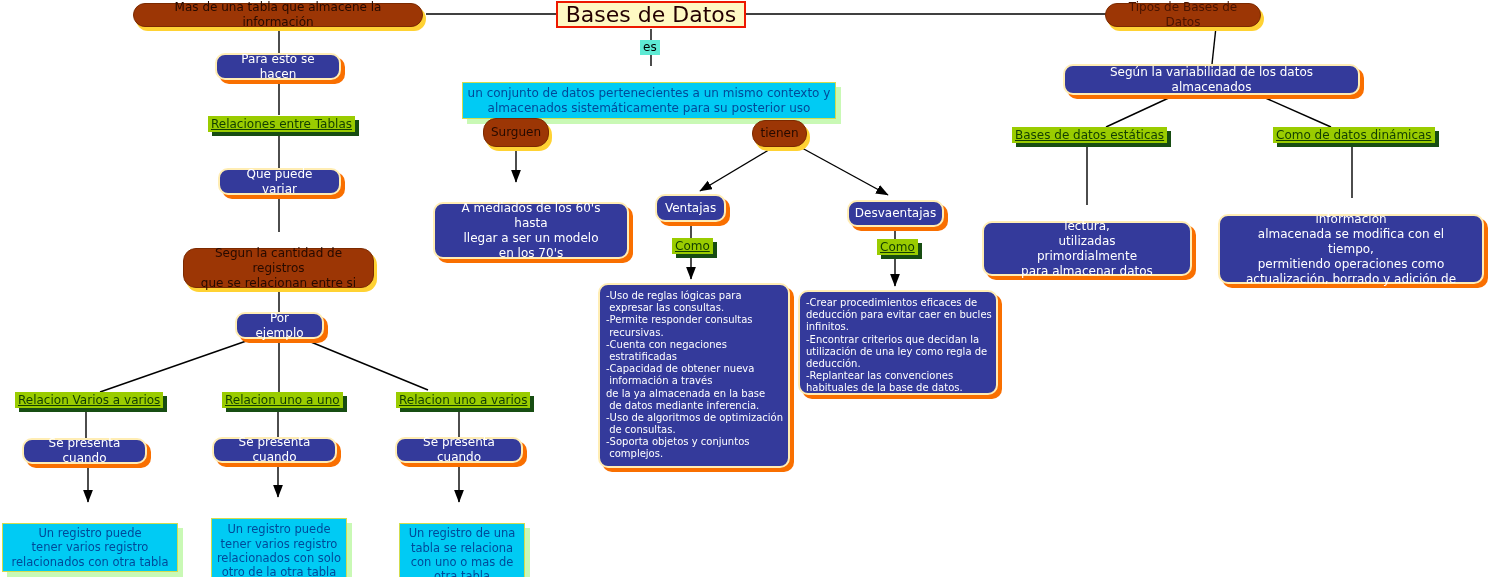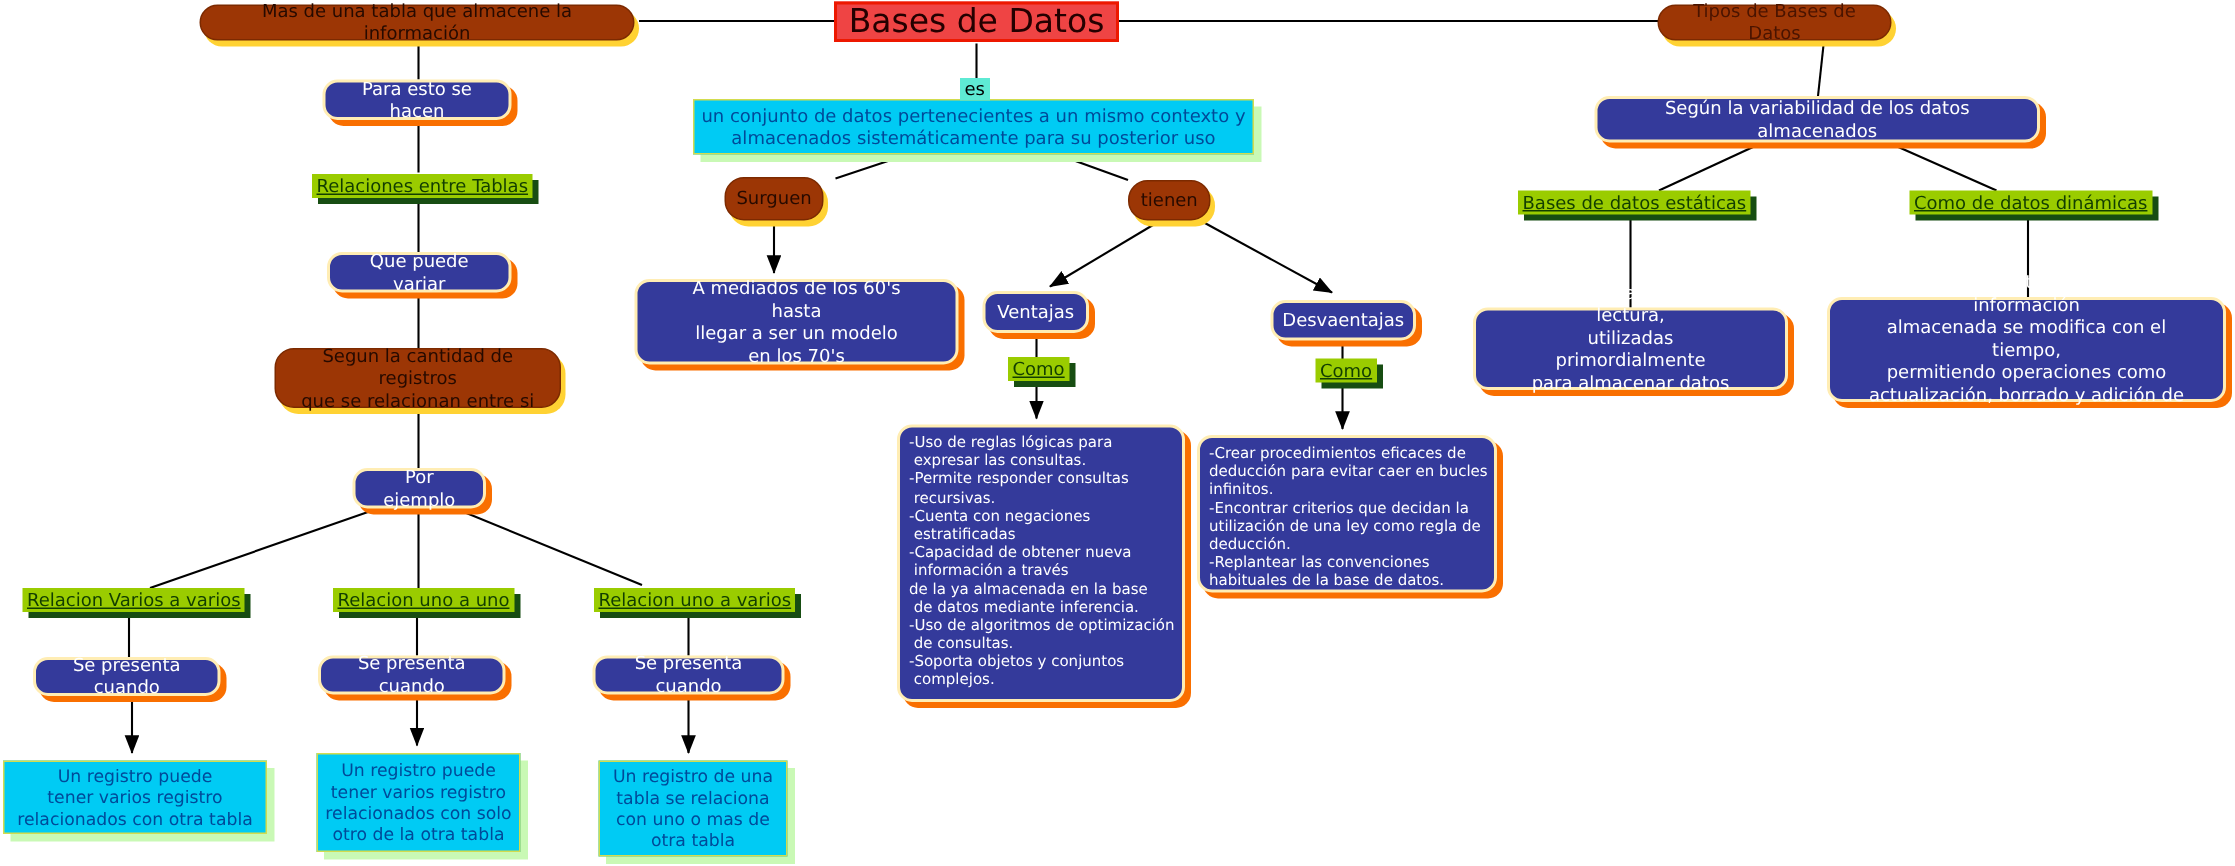--- a/index.html
+++ b/index.html
@@ -1,33 +1,33 @@
 <!DOCTYPE html>
 <html><head>
 <meta charset="utf-8">
 <style>
   html,body{margin:0;padding:0;background:#fff;}
   #canvas{position:relative;width:1490px;height:577px;background:#fff;overflow:hidden;
           font-family:"DejaVu Sans","Liberation Sans",sans-serif;}
   #wires{position:absolute;left:0;top:0;z-index:0;}
   .n{position:absolute;box-sizing:border-box;z-index:1;font-size:12px;line-height:1.25;}
   .center{display:flex;align-items:center;justify-content:center;text-align:center;}
-  .pre{white-space:pre-line;}
+  .pre{white-space:pre-line;margin-top:16px;}
   .brown{background:#9C3605;color:#260A00;border:1px solid #7C2A00;border-radius:13px;
          box-shadow:3px 4px 0 #FFD233;padding:2px 8px;text-align:center;}
   .blue{background:#343A9B;color:#FFFFFF;border:2px solid #FFEDB4;border-radius:10px;
         box-shadow:4px 4px 0 #F96F00;padding:2px 24px;}
   .green{background:#9ACC00;color:#123E00;box-shadow:4px 4px 0 #174D12;
          padding:0 3px;height:16px;line-height:16px;text-decoration:underline;white-space:nowrap;}
   .cyan{background:#00CBF4;color:#004A99;border:1px solid #D3DC4E;
         box-shadow:5px 5px 0 #C9F9B5;padding:2px 4px;}
-  .titlebox{background:#ef4444;color:#240000;border:2px solid #ED1800;font-size:22px;padding:0;}
+  .titlebox{background:#fef9c3;color:#240000;border:2px solid #ED1800;font-size:22px;padding:0;}
   .list{white-space:pre;font-size:10px;line-height:1.22;text-align:left;
         display:block;padding:5px 6px;}
-  .es{background:#5eead4;padding:0 3px;z-index:2;margin-top:12px;}
+  .es{background:#5eead4;padding:0 3px;z-index:2;}
 </style>
 </head>
 <body>
 
 <div id="canvas">
 
   <svg id="wires" width="1490" height="577">
     <defs>
       <marker id="arr" markerWidth="10" markerHeight="8" refX="8.5" refY="3.5" orient="auto">
         <path d="M0,0 L9,3.5 L0,7 Z" fill="#000"></path>
@@ -70,21 +70,21 @@
 
   <div class="n titlebox center" style="left:556px;top:1px;width:190px;height:27px">Bases de Datos</div>
   <div class="n brown center" style="left:133px;top:3px;width:290px;height:24px">Mas de una tabla que almacene la información</div>
   <div class="n brown center" style="left:1105px;top:3px;width:156px;height:24px;color:#4A1400">Tipos de Bases de Datos</div>
 
   <div class="n es" style="left:640px;top:40px">es</div>
   <div class="n cyan center pre" style="left:462px;top:66px;width:374px;height:37px">un conjunto de datos pertenecientes a un mismo contexto y
 almacenados sistemáticamente para su posterior uso</div>
   <div class="n brown center" style="left:483px;top:118px;width:66px;height:29px">Surguen</div>
   <div class="n brown center" style="left:752px;top:120px;width:55px;height:27px">tienen</div>
-  <div class="n blue center pre" style="left:423px;top:186px;width:216px;height:57px">A mediados de los 60's hasta
+  <div class="n blue center pre" style="left:433px;top:186px;width:196px;height:57px">A mediados de los 60's hasta
 llegar a ser un modelo
 en los 70's</div>
 
   <div class="n blue center" style="left:655px;top:194px;width:71px;height:28px">Ventajas</div>
   <div class="n green" style="left:672px;top:238px">Como</div>
   <div class="n blue list" style="left:598px;top:283px;width:192px;height:185px">-Uso de reglas lógicas para
  expresar las consultas.
 -Permite responder consultas
  recursivas.
 -Cuenta con negaciones

